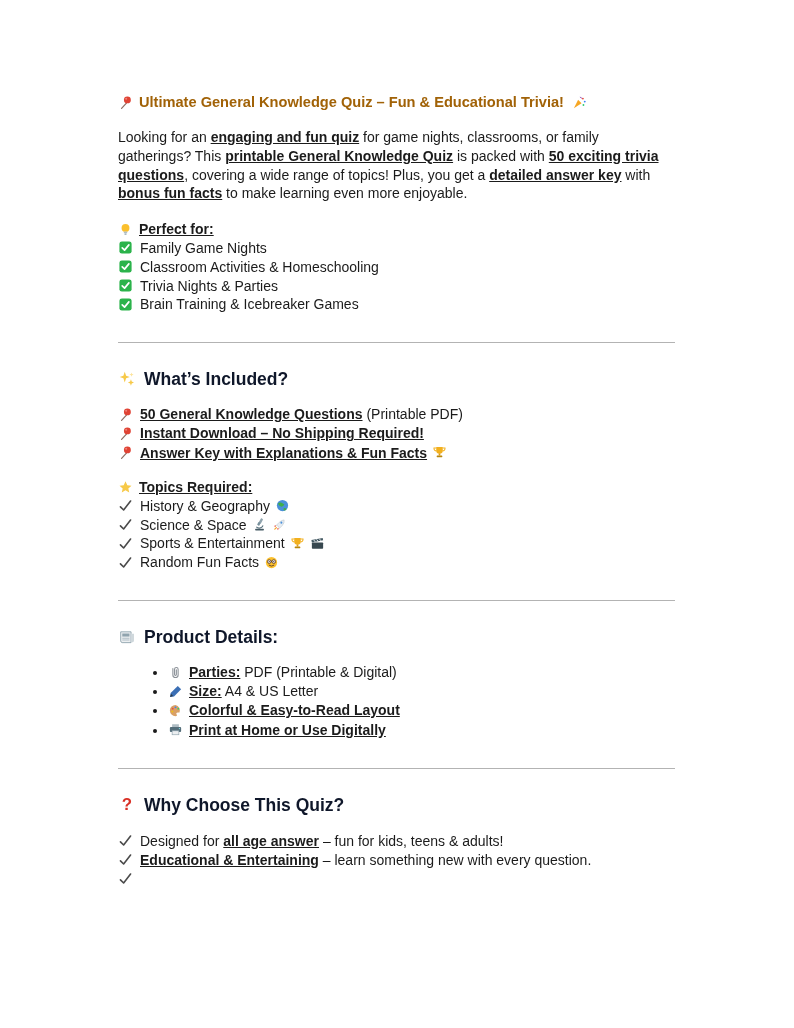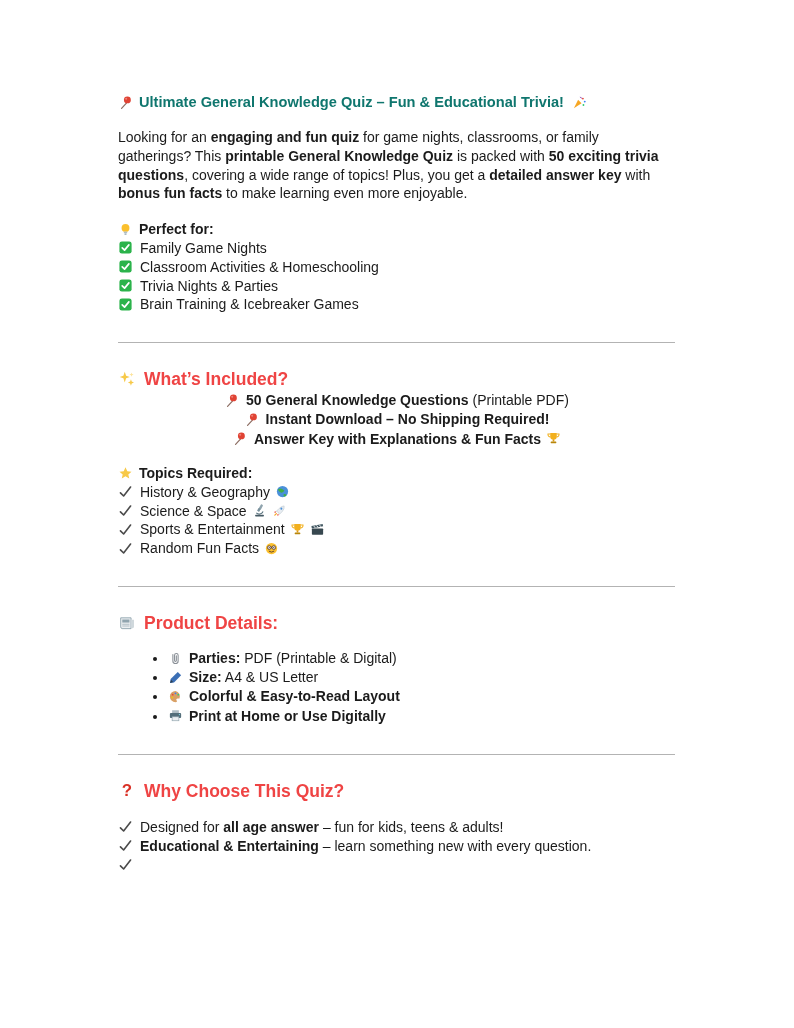--- a/index.html
+++ b/index.html
@@ -3,42 +3,42 @@
 <meta charset="utf-8">
 <style>
   *{box-sizing:border-box;margin:0;padding:0;}
   html,body{background:#ffffff;}
   body{
     width:794px;height:1028px;position:relative;overflow:hidden;
     font-family:"Liberation Sans","DejaVu Sans",sans-serif;
     color:#1b1b1b;
   }
   .page{position:absolute;left:118px;top:92px;width:557px;font-size:14px;line-height:18.8px;}
-  .title{font-size:14.6px;line-height:20px;font-weight:700;color:#0f766e;}
+  .title{font-size:14.6px;line-height:20px;font-weight:700;color:#a16207;}
   .title .ic{margin-right:6px;}
   .title .ic:last-child{margin-left:4px;margin-right:0;}
   .intro{margin-top:16px;}
   .subhead{margin-top:17px;font-weight:700;}
   .subhead .ic{margin-right:6px;}
   .row{line-height:18.8px;}
   .row .ic{margin-right:7px;}
   .ic{width:15px;height:15px;display:inline-block;vertical-align:-2.5px;}
   .ic-lg{width:18px;height:18px;display:inline-block;vertical-align:-2.5px;margin-right:8px;}
   .rule{border:0;height:0;border-top:1px solid #b3b3b3;margin:28px 0 0 0;}
-  .section{font-size:17.5px;line-height:24px;font-weight:700;margin-top:24px;color:#ef4444;}
-  .inc-list{text-align:center;}
+  .section{font-size:17.5px;line-height:24px;font-weight:700;margin-top:24px;color:#0f172a;}
+  .inc-list{margin-top:14px;}
   .inc-list .row{line-height:19.3px;}
   .topics-head{margin-top:15px;font-weight:700;}
   .topics-head .ic{margin-right:6px;}
   .trail .ic{margin-left:5px;margin-right:0;}
   ul.details{margin:14px 0 0 0;padding-left:50px;list-style:disc;}
   ul.details li{line-height:19.2px;}
   ul.details li .ic{margin-right:6px;}
   .why-list{margin-top:15px;}
-  b{font-weight:700;}
+  b{font-weight:700;text-decoration:underline;}
 </style>
 </head>
 <body>
 
 <svg width="0" height="0" style="position:absolute" aria-hidden="true">
   <defs>
     <symbol id="i-pushpin" viewBox="0 0 16 16">
       <path d="M9 8.6 L3.8 14.2" stroke="#8d6e63" stroke-width="1.3" stroke-linecap="round" fill="none"></path>
       <circle cx="10" cy="5.2" r="3.7" fill="#e04334"></circle>
       <circle cx="8.7" cy="3.9" r="1.1" fill="#ef8177"></circle>

